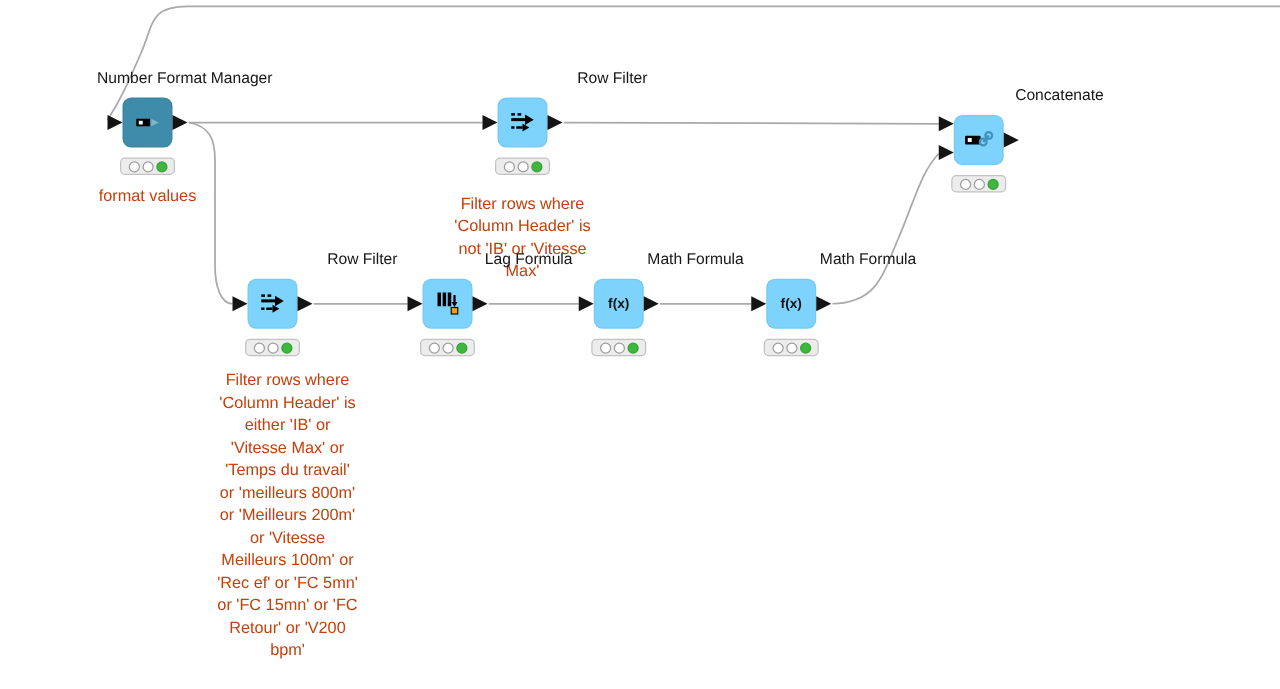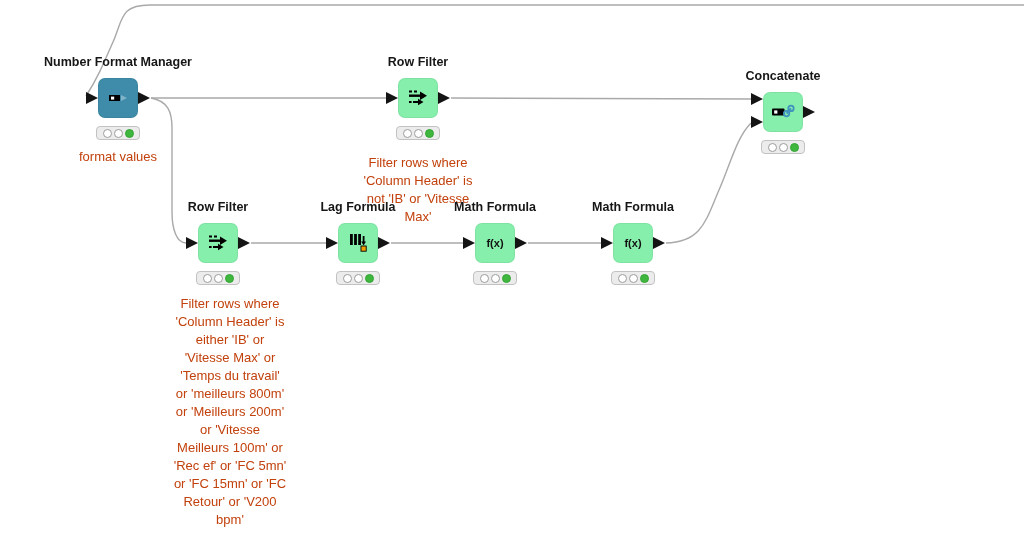--- a/index.html
+++ b/index.html
@@ -5,30 +5,30 @@
   html,body{margin:0;padding:0;background:#fff;}
   .canvas{
     position:relative;width:1024px;height:551px;background:#ffffff;
     font-family:"Liberation Sans", sans-serif;overflow:hidden;
   }
   .edges{position:absolute;left:0;top:0;z-index:1;}
   .edges path{fill:none;stroke:#a9a9a9;stroke-width:1.4px;}
 
   .node-group{position:absolute;width:40px;height:40px;z-index:2;}
   .node-label{
-    position:absolute;left:-80px;top:-23px;width:200px;text-align:center;
-    font-size:12.5px;font-weight:bold;color:#161616;letter-spacing:0px;z-index:4;
+    position:absolute;left:-80px;top:-23px;width:200px;text-align:right;
+    font-size:12.5px;font-weight:normal;color:#161616;letter-spacing:0px;z-index:4;
     white-space:nowrap;
   }
   .node-body{
     position:absolute;left:0;top:0;width:40px;height:40px;border-radius:7px;
     display:flex;align-items:center;justify-content:center;
     box-shadow:0 0 0 1px rgba(0,0,0,0.05) inset;
   }
-  .node-body.yellow{background:#86efac;}
+  .node-body.yellow{background:#7dd3fc;}
   .node-body.blue{background:#3e8ca9;}
   .port{position:absolute;width:0;height:0;border-top:6px solid transparent;
     border-bottom:6px solid transparent;border-left:12px solid #141414;}
   .port.in{left:-12px;}
   .port.out{right:-12px;top:14px;}
   .icon{display:block;}
 
   .traffic{
     position:absolute;left:-2px;top:48px;width:44px;height:14px;background:#ececec;
     border:1px solid #c2c2c2;border-radius:4px;display:flex;align-items:center;

